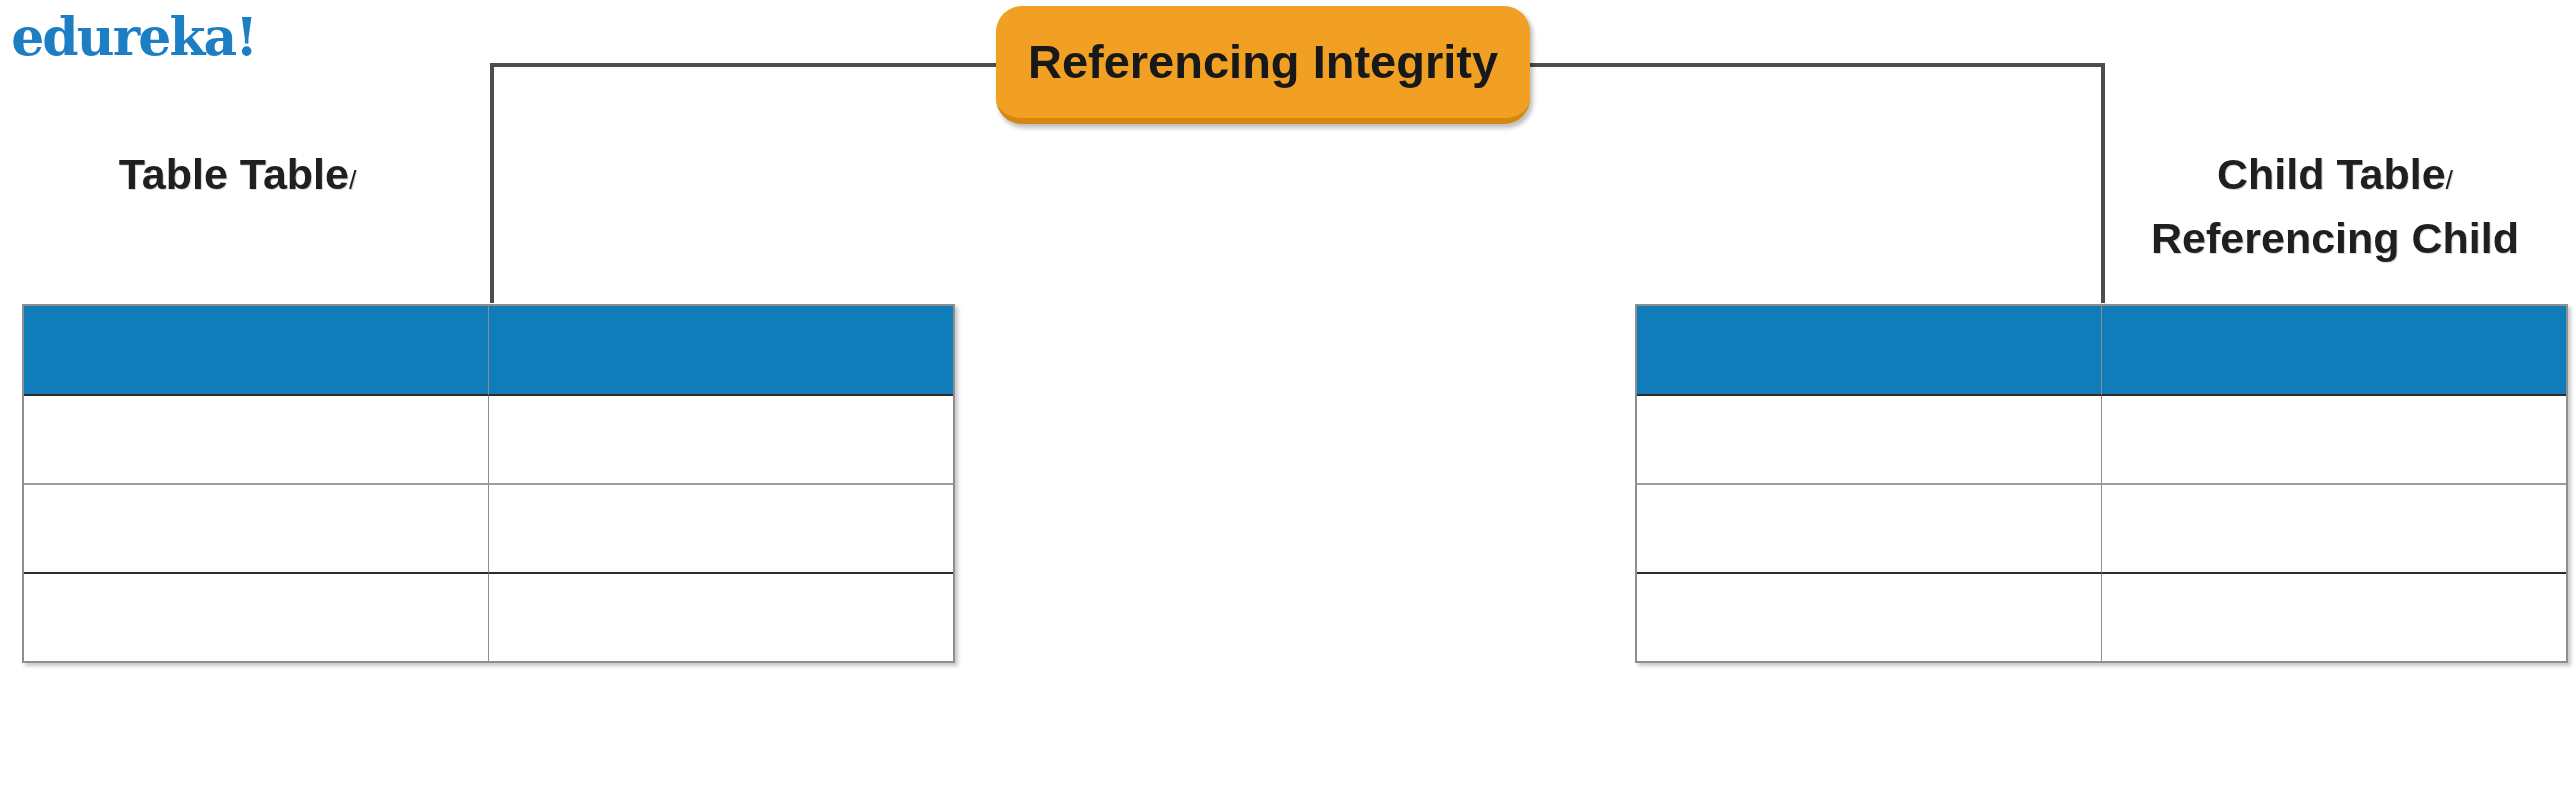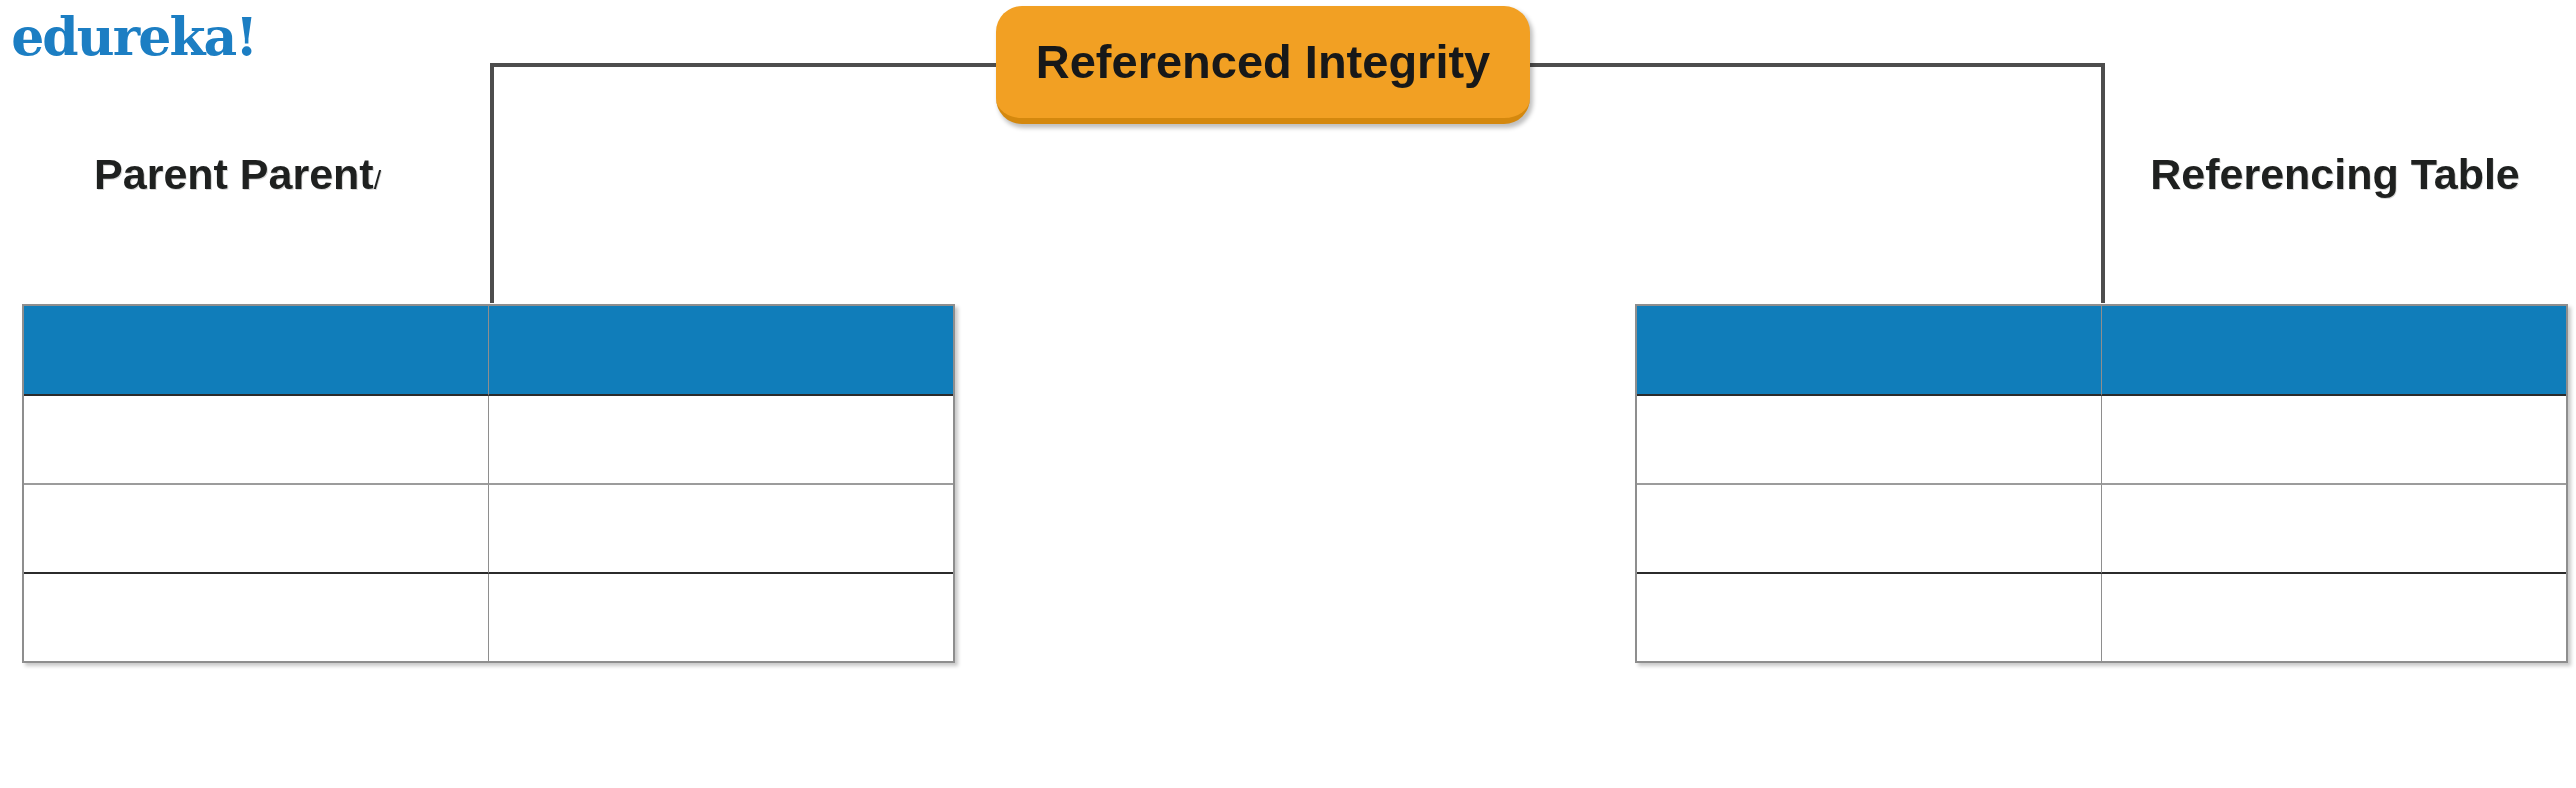--- a/index.html
+++ b/index.html
@@ -124,29 +124,30 @@
 <div class="canvas">
 
   <div class="logo">edureka!</div>
 
   <div class="line line-h-left"></div>
   <div class="line line-v-left"></div>
   <div class="line line-h-right"></div>
   <div class="line line-v-right"></div>
 
   <div class="title-box">
-    <span class="title-text">Referenced Integrity</span>
+    <span class="title-text">Referencing Integrity</span>
   </div>
 
   <div class="side-label parent">
-    <div><span>Parent Parent</span><span class="slash">/</span></div>
+    <div><span>Table Table</span><span class="slash">/</span></div>
   </div>
 
   <div class="side-label child">
-    <div>Referencing Table</div>
+    <div><span>Child Table</span><span class="slash">/</span></div>
+    <div>Referencing Child</div>
   </div>
 
   <div class="dtable table-a">
     <div class="cell hdr col1"></div>
     <div class="cell hdr"></div>
     <div class="cell row1 col1"></div>
     <div class="cell row1"></div>
     <div class="cell row2 col1"></div>
     <div class="cell row2"></div>
     <div class="cell col1"></div>

